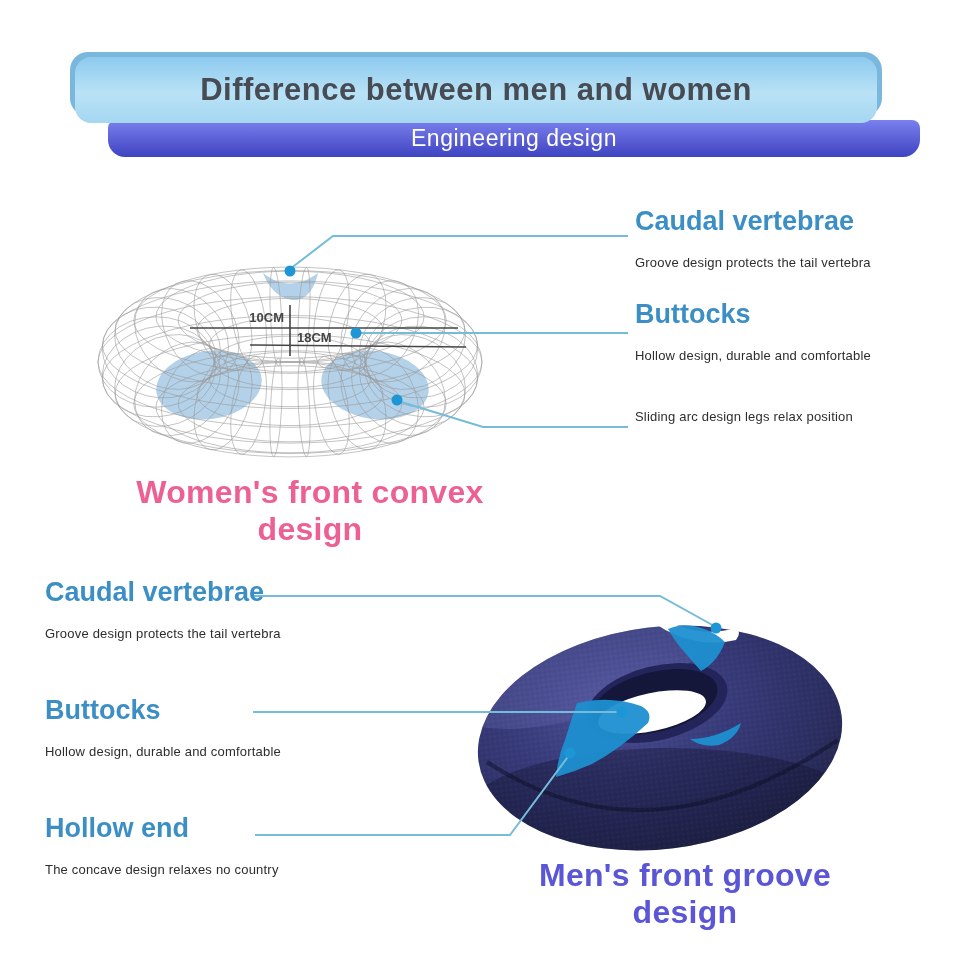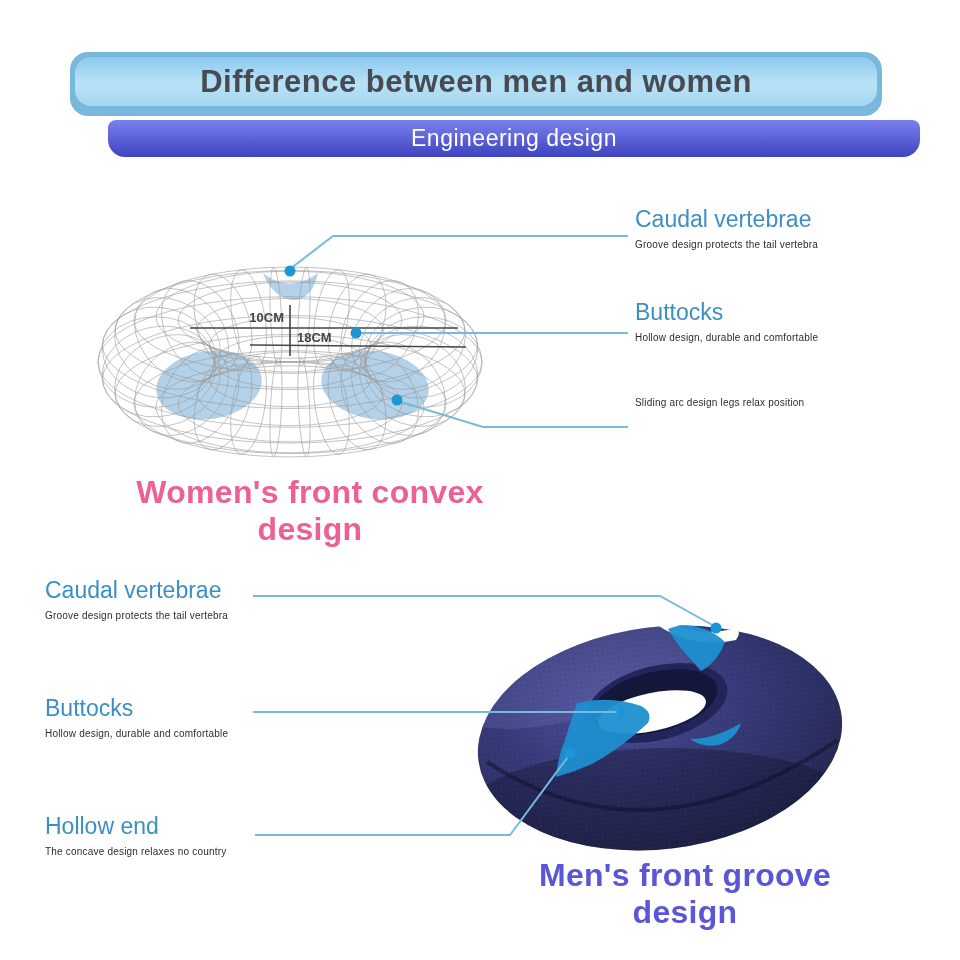--- a/index.html
+++ b/index.html
@@ -11,30 +11,30 @@
   .art{position:absolute;left:0;top:0;width:960px;height:960px;z-index:1;}
 
   
   .banner-back{position:absolute;left:70px;top:52px;width:812px;height:64px;
     border-radius:18px;background:#7ab7dd;z-index:2;}
   .banner-sub{position:absolute;left:108px;top:120px;width:812px;height:37px;
     border-radius:8px 8px 17px 17px;
     background:linear-gradient(180deg,var(--subtitle-bar-top,#7b80ee),var(--subtitle-bar-bottom,#3e43c0));
     z-index:3;display:flex;align-items:center;justify-content:center;
     color:#ffffff;font-size:23px;letter-spacing:0.5px;}
-  .banner-main{position:absolute;left:75px;top:57px;width:802px;height:49px;
+  .banner-main{position:absolute;left:75px;top:57px;width:802px;height:66px;
     border-radius:16px;
     background:linear-gradient(180deg,var(--banner-light-top,#8dcaee) 0%,var(--banner-light-bottom,#b9e2f6) 55%,#a5d7f1 100%);
     z-index:4;display:flex;align-items:center;justify-content:center;
     font-size:31px;font-weight:bold;color:var(--title-text,#474c54);letter-spacing:0.5px;}
 
   
   .lbl{position:absolute;z-index:5;}
-  .lbl-title{font-size:23px;font-weight:normal;color:var(--heading-blue,#3c8fc5);line-height:1.05;}
-  .lbl-desc{font-size:10px;color:var(--desc-dark,#2d2d2d);margin-top:8px;letter-spacing:0.2px;}
+  .lbl-title{font-size:27px;font-weight:bold;color:var(--heading-blue,#3c8fc5);line-height:1.05;}
+  .lbl-desc{font-size:13px;color:var(--desc-dark,#2d2d2d);margin-top:20px;letter-spacing:0.2px;}
   .lbl-t0{left:635px;top:207px;} .lbl-t1{left:635px;top:300px;} .lbl-t2{left:635px;top:389px;}
   .lbl-b0{left:45px;top:578px;}  .lbl-b1{left:45px;top:696px;}  .lbl-b2{left:45px;top:814px;}
 
   
   .caption{position:absolute;z-index:5;font-weight:bold;font-size:32px;text-align:center;width:400px;letter-spacing:0.3px;}
   .caption-women{left:110px;top:474px;color:var(--pink-caption,#ec6094);}
   .caption-men{left:485px;top:857px;color:var(--purple-caption,#5a56d6);}
 
   
   .wire{stroke:var(--wire-gray,#9a9a9a);stroke-width:0.7;fill:none;opacity:0.85;}

